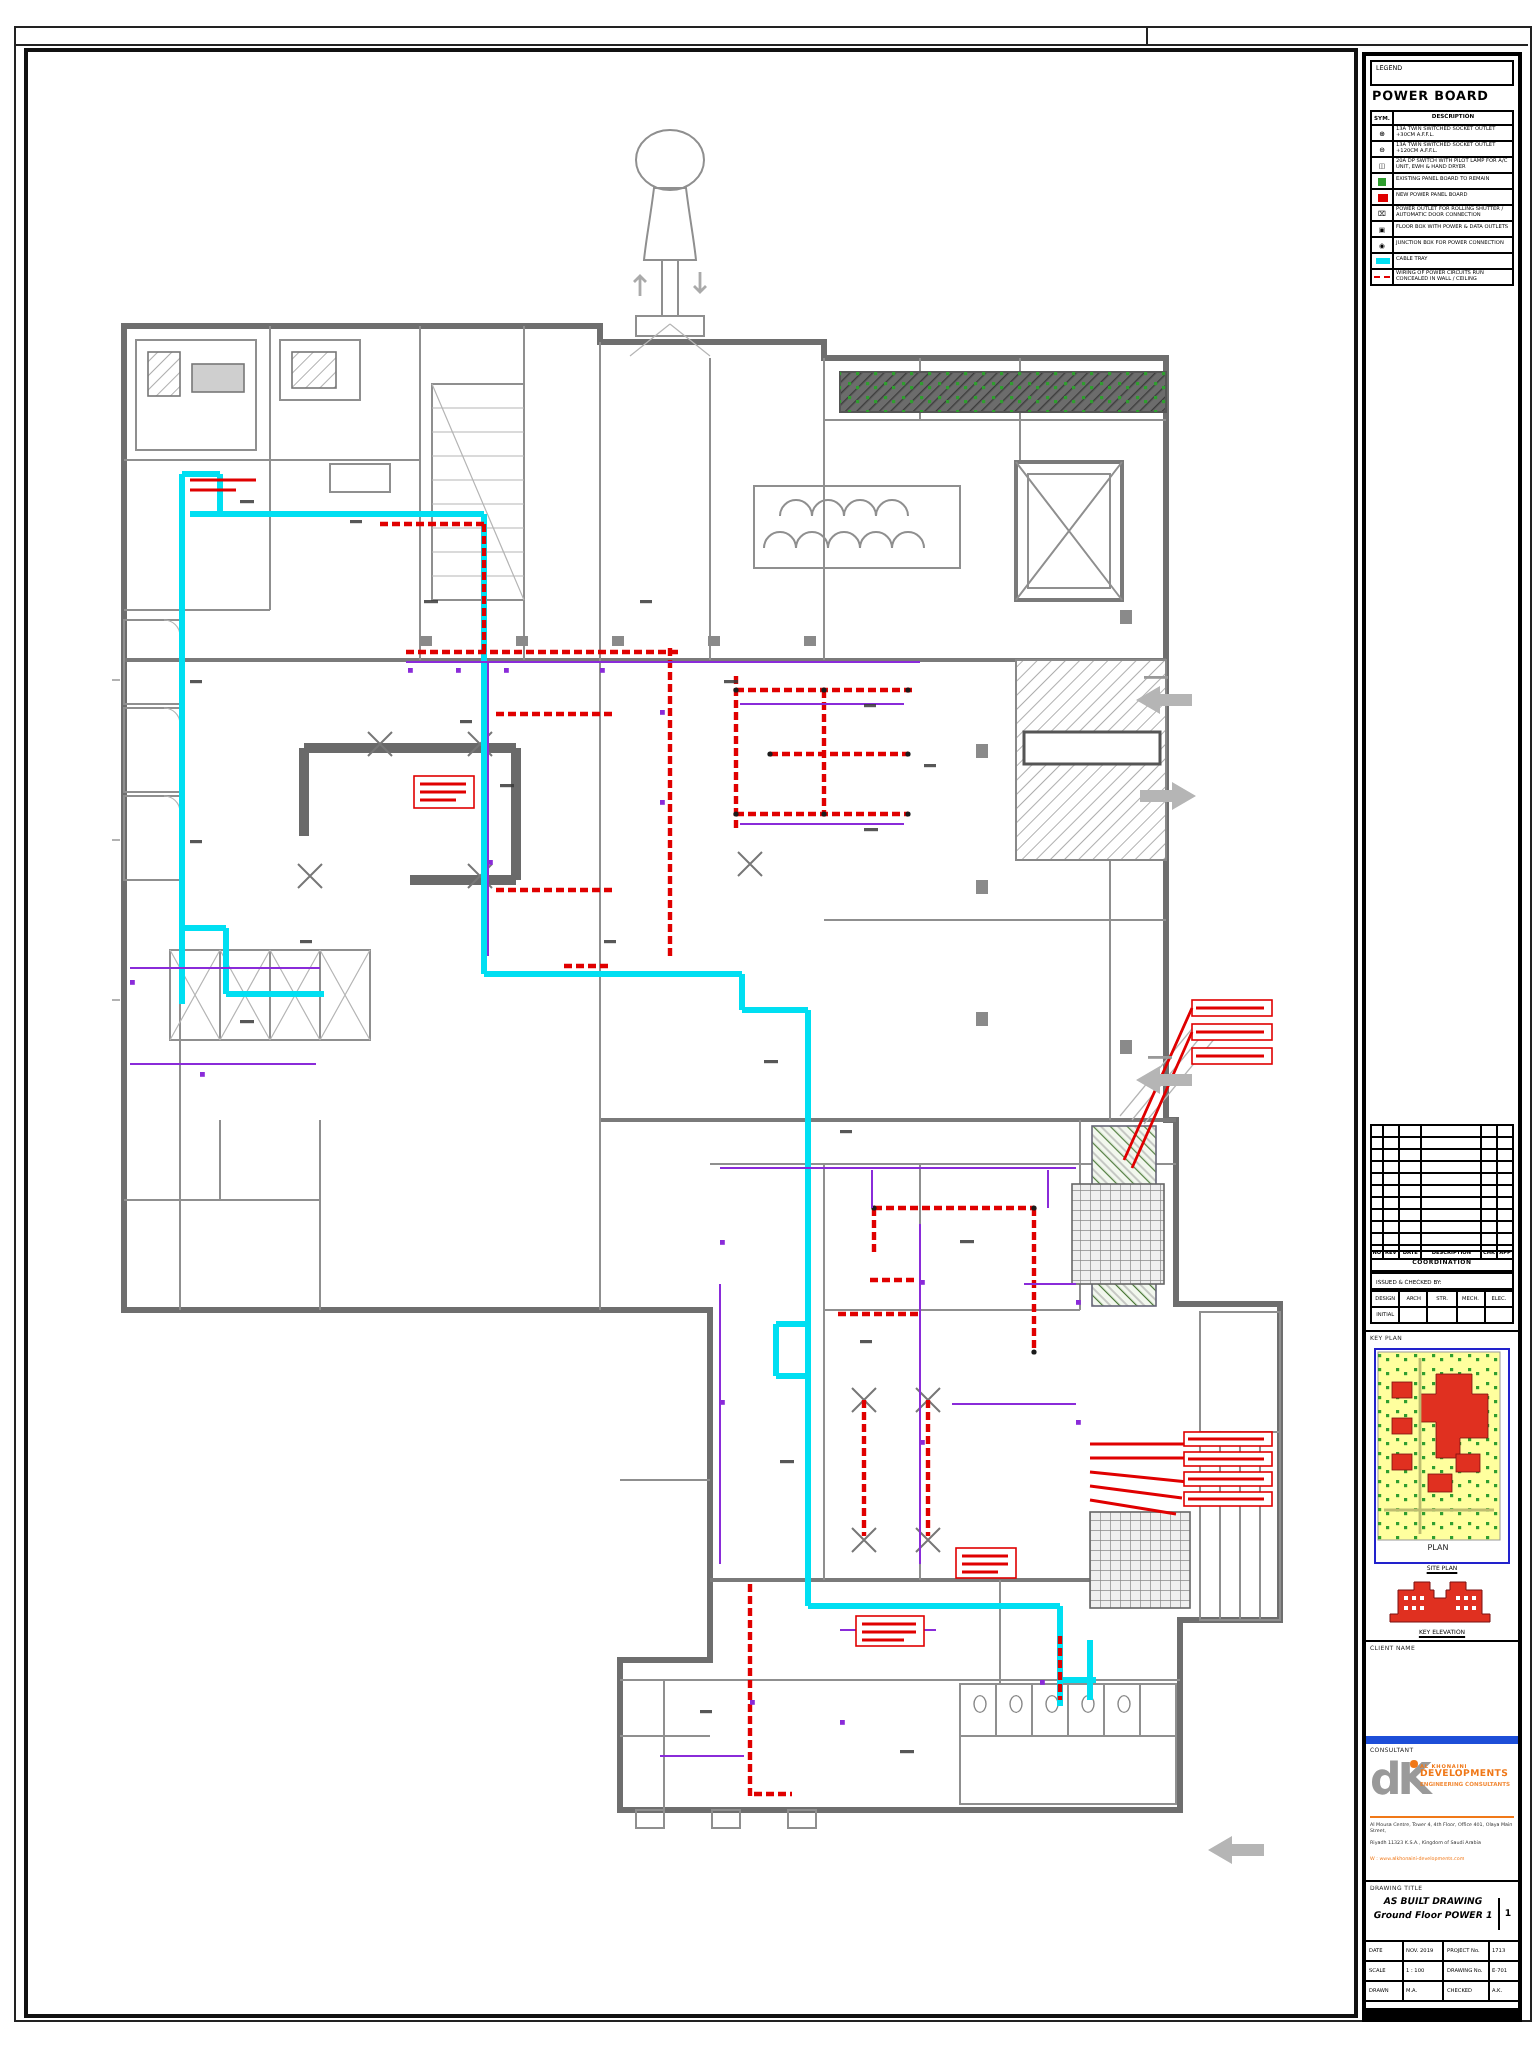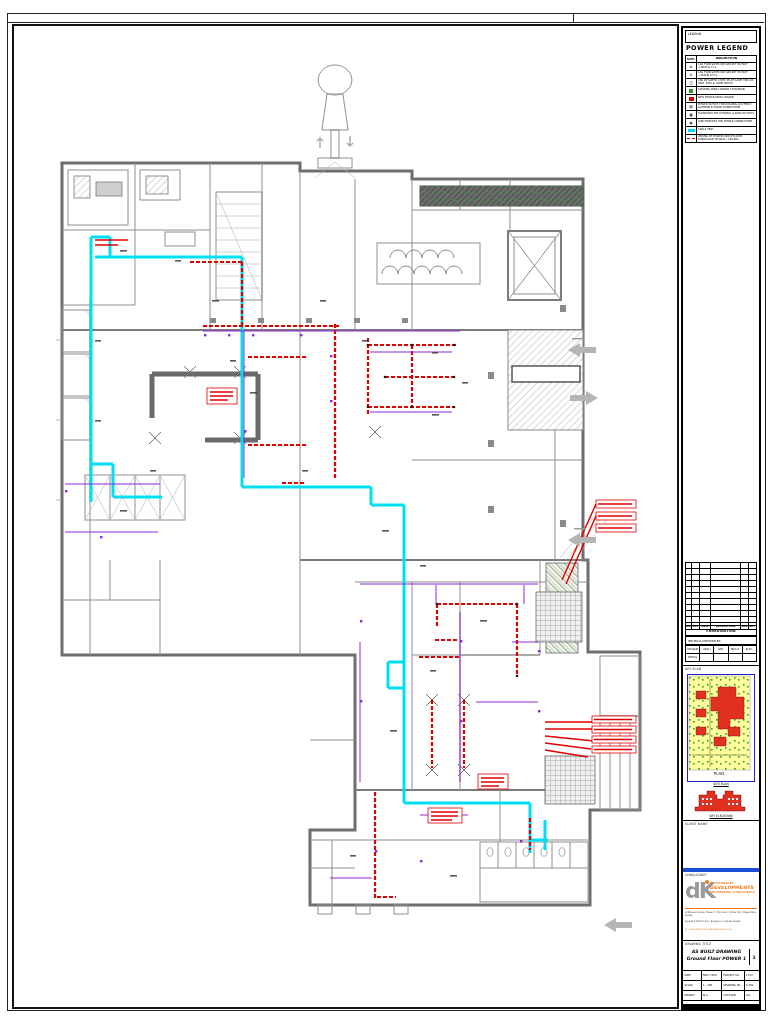--- a/index.html
+++ b/index.html
@@ -353,21 +353,21 @@
     <path d="M56,340 H60 M56,420 H60 M56,500 H60" stroke="#999" stroke-width="0.8"></path>
   </g>
 </svg>
 
 <div class="abs" id="titleblock">
 
   <div class="tb-sec" id="legend-labelbox">
     <span>LEGEND</span>
   </div>
 
-  <div class="tb-sec" id="legend-title">POWER LEGEND</div>
+  <div class="tb-sec" id="legend-title">POWER BOARD</div>
 
   <div class="tb-sec" id="legend-table">
     <div class="lg-row lg-head">
       <div class="lg-sym">SYM.</div>
       <div class="lg-desc">DESCRIPTION</div>
     </div>
     <div class="lg-row">
       <div class="lg-sym">⊕</div>
       <div class="lg-desc">13A TWIN SWITCHED SOCKET OUTLET +30CM A.F.F.L.</div>
     </div>

